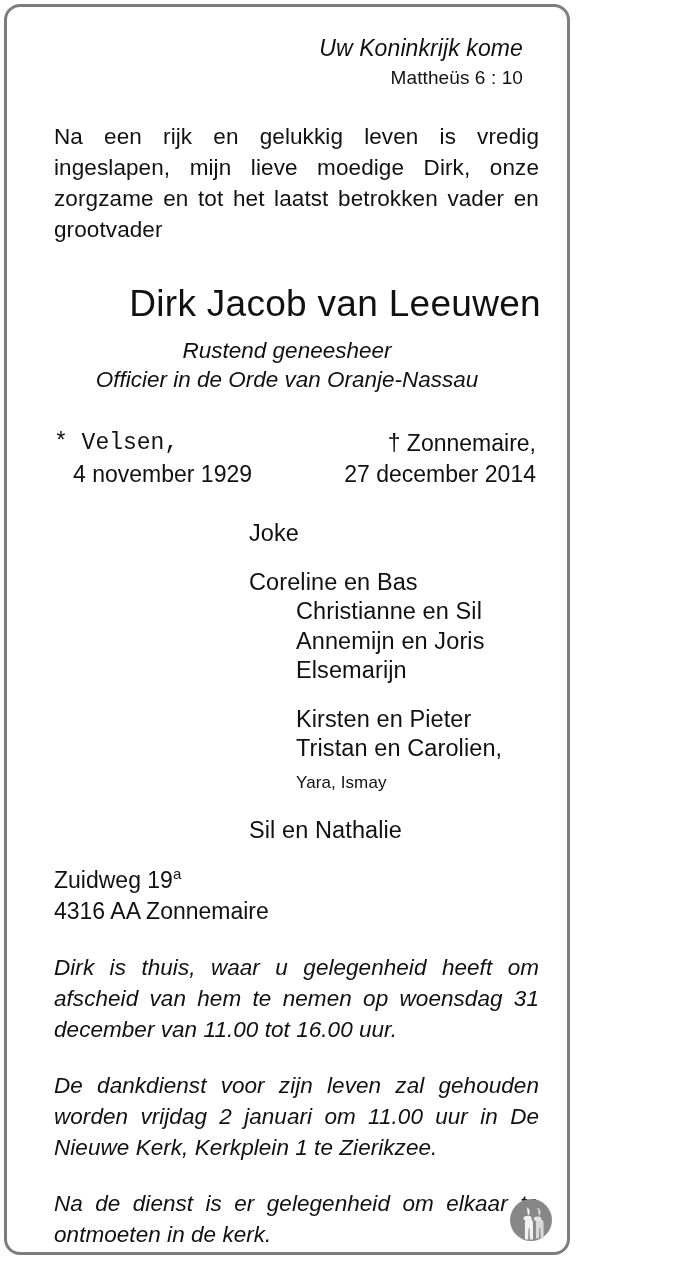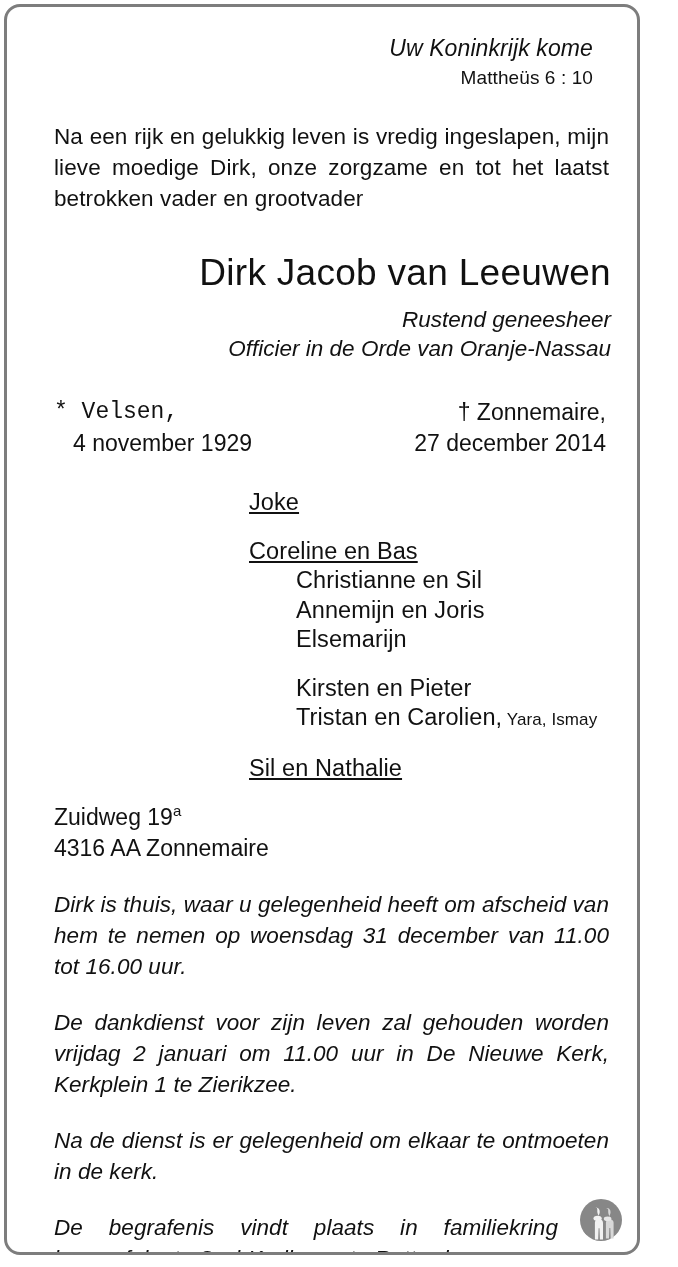--- a/index.html
+++ b/index.html
@@ -11,21 +11,21 @@
     width: 678px;
     height: 1267px;
     font-family: "Liberation Sans", sans-serif;
     -webkit-font-smoothing: antialiased;
   }
 
   .card {
     position: absolute;
     left: 4px;
     top: 4px;
-    width: 636px;
+    width: 566px;
     height: 1251px;
     box-sizing: border-box;
     border: 3px solid #7d7d7d;
     border-radius: 16px;
     background: #ffffff;
     overflow: hidden;
   }
 
   .inner {
     position: absolute;
@@ -70,21 +70,21 @@
   .name {
     text-align: right;
     font-size: 37px;
     line-height: 46px;
     margin-top: 36px;
     letter-spacing: 0.3px;
     font-weight: 400;
   }
 
   .titles {
-    text-align: right;
+    text-align: center;
     font-style: italic;
     font-size: 22.5px;
     line-height: 29px;
     margin-top: 9px;
   }
 
   
   .dates {
     display: flex;
     justify-content: space-between;
@@ -103,21 +103,21 @@
   
   .family {
     margin-top: 29px;
     font-size: 23.5px;
     line-height: 29.5px;
     padding-left: 216px;
     letter-spacing: 0.1px;
   }
   .fam-group { margin-bottom: 19px; }
   .fam-group:last-child { margin-bottom: 0; }
-  .fam-parent { display: block; text-decoration: underline; }
+  .fam-parent { display: block; }
   .fam-child  { display: block; padding-left: 47px; }
   .fam-small  { font-size: 17px; }
 
   
   .address {
     margin-top: 19px;
     font-size: 23px;
     line-height: 31px;
     padding-left: 21px;
   }

